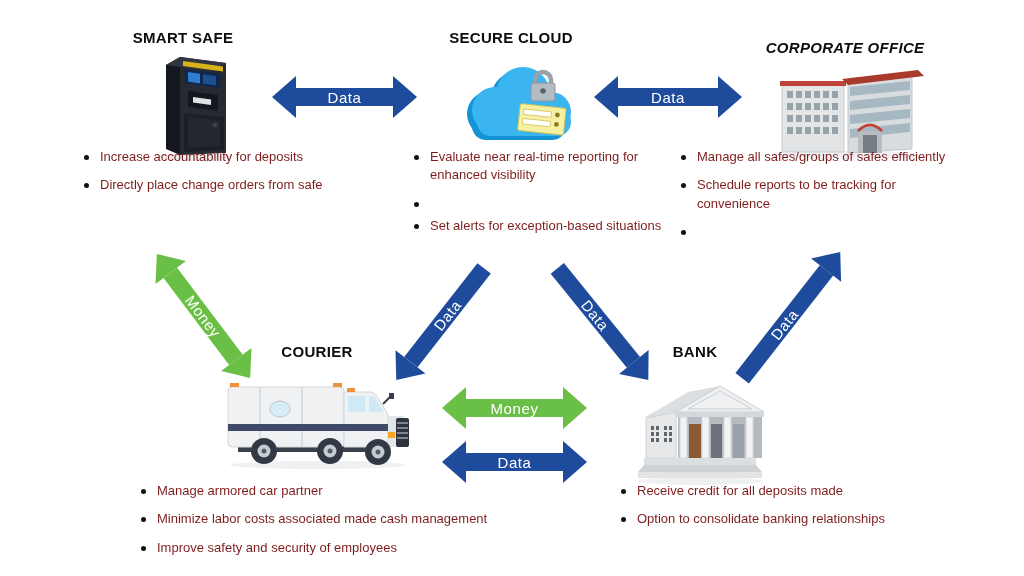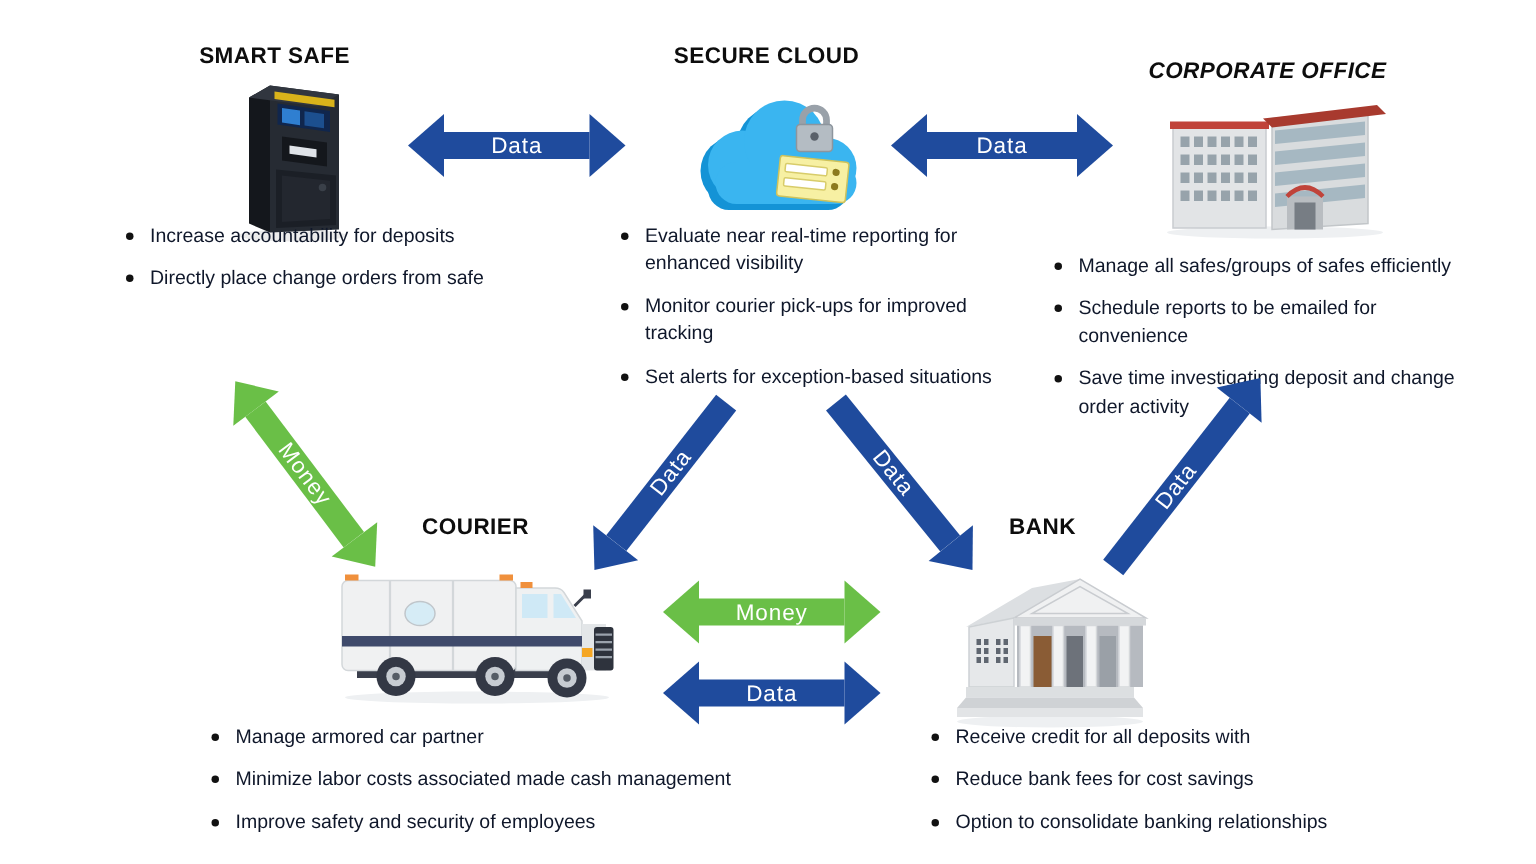--- a/index.html
+++ b/index.html
@@ -13,21 +13,21 @@
     font-size:15px; font-weight:700; color:#0d0d0d;
     letter-spacing:0.3px; white-space:nowrap;
   }
   
   .illus { position:absolute; }
   .illus svg { display:block; width:100%; height:100%; }
   
   .bullets { list-style:none; margin:0; padding:0; position:absolute; }
   .bullets li { display:flex; align-items:flex-start; gap:11px; margin-bottom:10px; }
   .dot { flex:0 0 auto; width:5px; height:5px; border-radius:50%; background:#111; margin-top:7px; }
-  .btext { font-size:13px; line-height:1.42; color:#0f172a; white-space:pre-line; }
+  .btext { font-size:13px; line-height:1.42; color:#7f1d1d; white-space:pre-line; }
   
   .arrow { position:absolute; display:flex; align-items:center; height:42px; }
   .arrow.data  { --c:#1f4b9d; }
   .arrow.money { --c:#6abf47; }
   .head { flex:0 0 auto; width:0; height:0;
           border-top:21px solid transparent; border-bottom:21px solid transparent; }
   .head.hl { border-right:24px solid var(--c); }
   .head.hr { border-left:24px solid var(--c); }
   .shaft { flex:1 1 auto; height:18px; background:var(--c);
            display:flex; align-items:center; justify-content:center; }
@@ -228,43 +228,39 @@
   </ul>
 
   <ul class="bullets" style="left:414px; top:148px; width:285px;">
     <li>
         <span class="dot"></span>
         <span class="btext">Evaluate near real-time reporting for
 enhanced visibility</span>
       </li>
     <li>
         <span class="dot"></span>
-        <span class="btext">Monitor courier pick-ups for improved
-tracking</span>
       </li>
     <li>
         <span class="dot"></span>
         <span class="btext">Set alerts for exception-based situations</span>
       </li>
   </ul>
 
-  <ul class="bullets" style="left:703px; top:148px; width:305px;margin-top:20px;">
+  <ul class="bullets" style="left:681px; top:148px; width:305px;">
     <li>
         <span class="dot"></span>
         <span class="btext">Manage all safes/groups of safes efficiently</span>
       </li>
     <li>
         <span class="dot"></span>
-        <span class="btext">Schedule reports to be emailed for
+        <span class="btext">Schedule reports to be tracking for
 convenience</span>
       </li>
     <li>
         <span class="dot"></span>
-        <span class="btext">Save time investigating deposit and change
-order activity</span>
       </li>
   </ul>
 
   <ul class="bullets" style="left:141px; top:482px; width:390px;">
     <li>
         <span class="dot"></span>
         <span class="btext">Manage armored car partner</span>
       </li>
     <li>
         <span class="dot"></span>
@@ -272,25 +268,21 @@
       </li>
     <li>
         <span class="dot"></span>
         <span class="btext">Improve safety and security of employees</span>
       </li>
   </ul>
 
   <ul class="bullets" style="left:621px; top:482px; width:320px;">
     <li>
         <span class="dot"></span>
-        <span class="btext">Receive credit for all deposits with</span>
-      </li>
-    <li>
-        <span class="dot"></span>
-        <span class="btext">Reduce bank fees for cost savings</span>
+        <span class="btext">Receive credit for all deposits made</span>
       </li>
     <li>
         <span class="dot"></span>
         <span class="btext">Option to consolidate banking relationships</span>
       </li>
   </ul>
 
   <div class="arrow data" style="left:272px; top:76px; width:145px;">
     <span class="head hl"></span>
     <span class="shaft">

